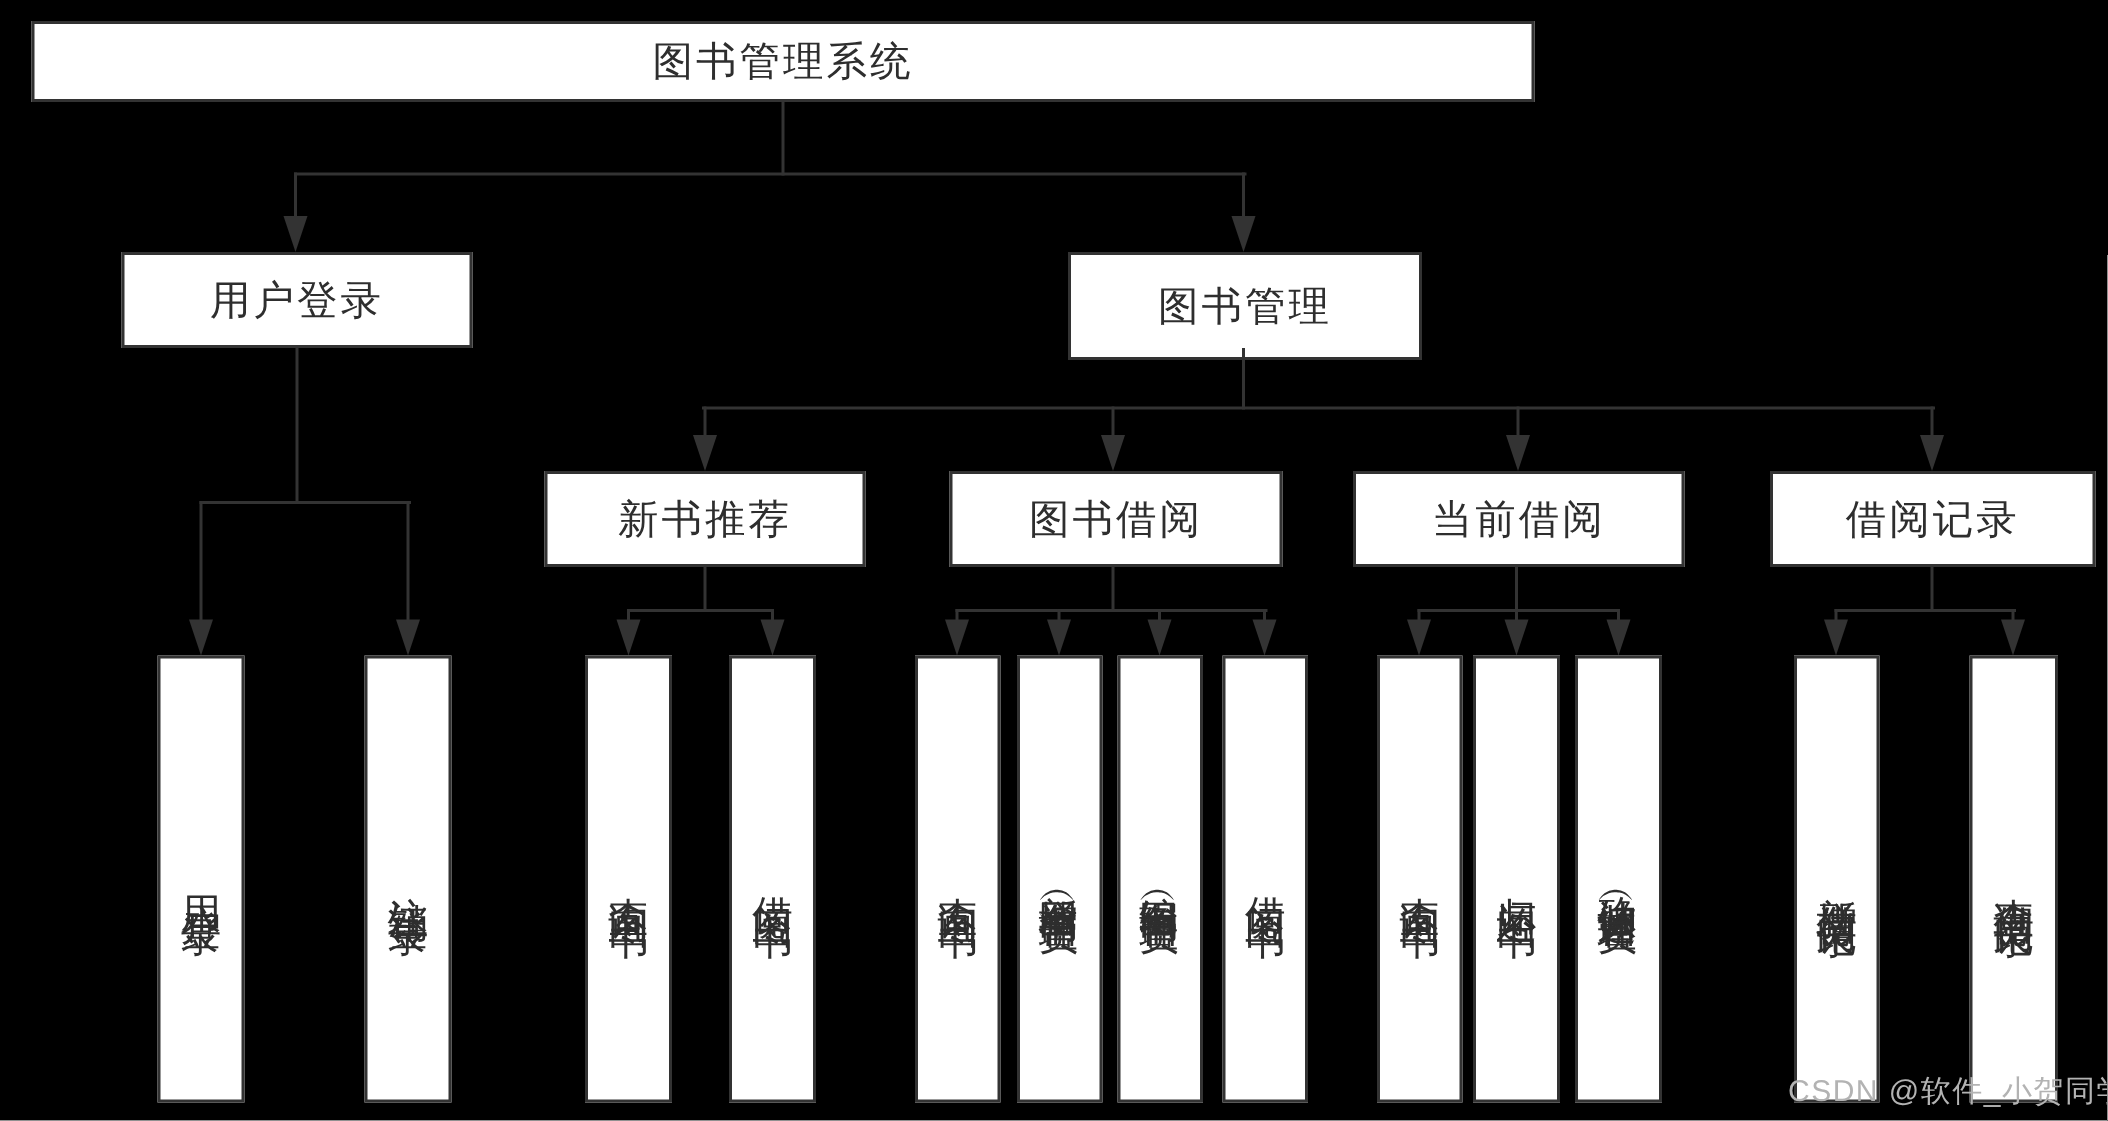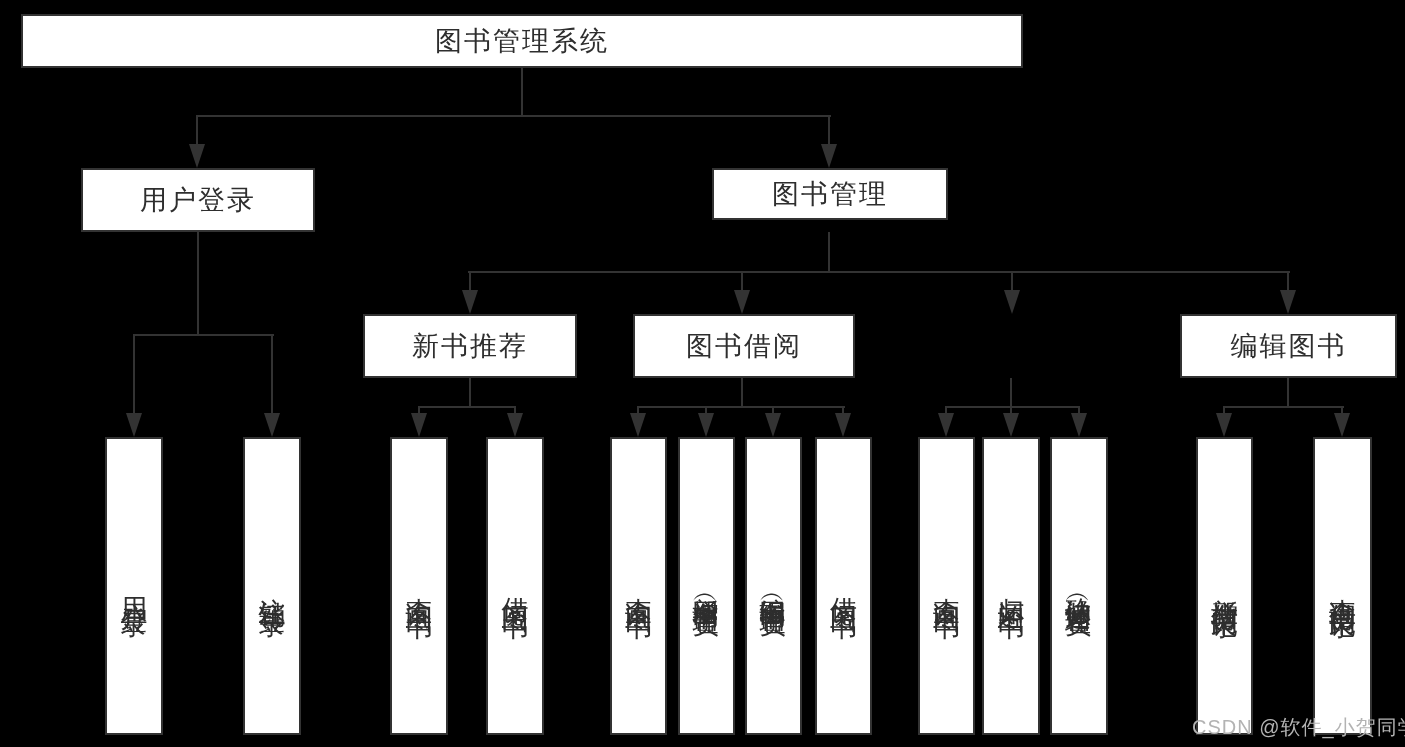--- a/index.html
+++ b/index.html
@@ -41,21 +41,21 @@
   <div class="vline" style="left:521px;top:68px;height:49px"></div>
   <div class="hline" style="left:196px;top:115px;width:635px"></div>
   <div class="vline" style="left:196px;top:115px;height:31px"></div>
   <div class="arrow" style="left:189px;top:144px"></div>
   <div class="vline" style="left:828px;top:115px;height:31px"></div>
   <div class="arrow" style="left:821px;top:144px"></div>
 
   <div class="box" style="left:81px;top:168px;width:234px;height:64px">
     <span>用户登录</span>
   </div>
-  <div class="box" style="left:712px;top:168px;width:236px;height:52px">
+  <div class="box" style="left:712px;top:168px;width:236px;height:72px">
     <span>图书管理</span>
   </div>
 
   <div class="vline" style="left:197px;top:232px;height:104px"></div>
   <div class="hline" style="left:133px;top:334px;width:141px"></div>
   <div class="vline" style="left:133px;top:334px;height:81px"></div>
   <div class="arrow" style="left:126px;top:413px"></div>
   <div class="vline" style="left:271px;top:334px;height:81px"></div>
   <div class="arrow" style="left:264px;top:413px"></div>
 
@@ -69,22 +69,25 @@
   <div class="arrow" style="left:1004px;top:290px"></div>
   <div class="vline" style="left:1287px;top:271px;height:21px"></div>
   <div class="arrow" style="left:1280px;top:290px"></div>
 
   <div class="box" style="left:633px;top:314px;width:222px;height:64px">
     <span>图书借阅</span>
   </div>
   <div class="box" style="left:363px;top:314px;width:214px;height:64px">
     <span>新书推荐</span>
   </div>
+  <div class="box" style="left:902px;top:314px;width:221px;height:64px">
+    <span>当前借阅</span>
+  </div>
   <div class="box" style="left:1180px;top:314px;width:217px;height:64px">
-    <span>编辑图书</span>
+    <span>借阅记录</span>
   </div>
 
   <div class="vline" style="left:469px;top:378px;height:30px"></div>
   <div class="hline" style="left:418px;top:406px;width:98px"></div>
   <div class="vline" style="left:418px;top:406px;height:11px"></div>
   <div class="arrow" style="left:411px;top:413px"></div>
   <div class="vline" style="left:514px;top:406px;height:11px"></div>
   <div class="arrow" style="left:507px;top:413px"></div>
 
   <div class="vline" style="left:741px;top:378px;height:30px"></div>

